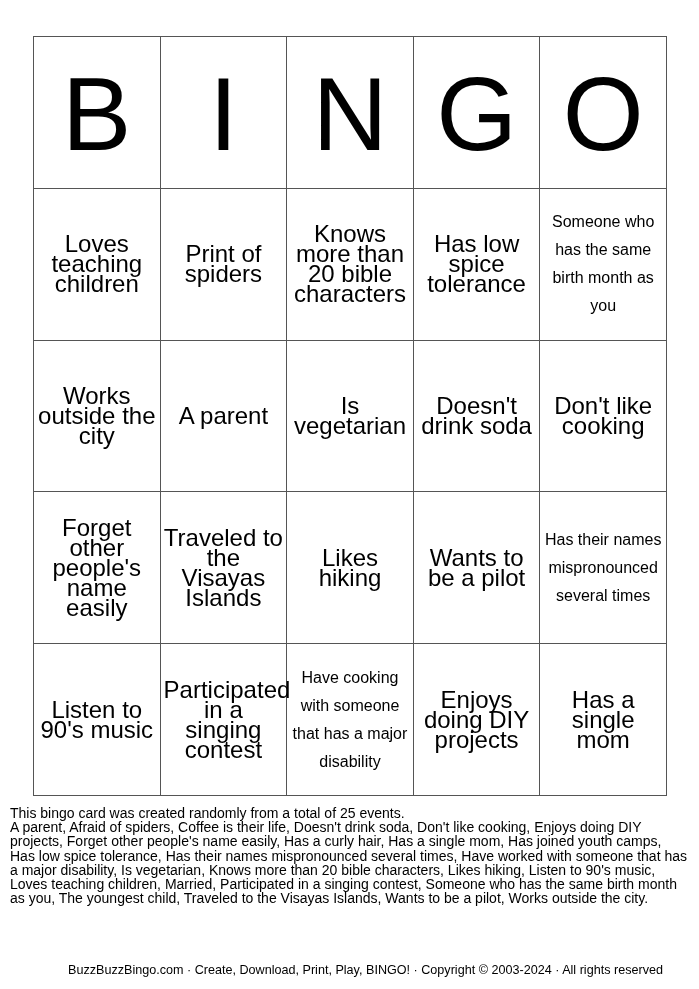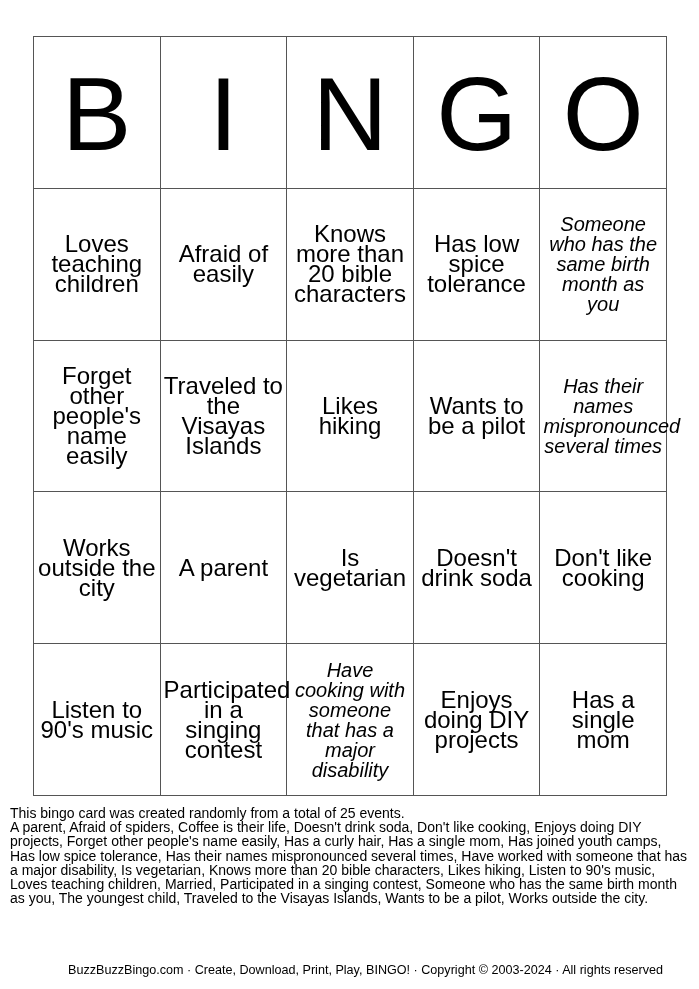--- a/index.html
+++ b/index.html
@@ -1,56 +1,56 @@
 <!DOCTYPE html>
 <html><head>
 <meta charset="utf-8">
 <style>
   html, body { margin: 0; padding: 0; background: #ffffff; }
   body { width: 699px; height: 989px; position: relative; font-family: "Liberation Sans", sans-serif; color: #000; overflow: hidden; }
   .card { position: absolute; left: 33px; top: 36px; width: 633px; height: 760px; border-collapse: collapse; table-layout: fixed; }
   .card td { border: 1px solid #555; text-align: center; vertical-align: middle; padding: 0 3px; width: 126.6px; height: 126.6px; box-sizing: border-box; }
   .card td.head { font-size: 104px; line-height: 1; padding-top: 4px; }
   .card td.cell { font-size: 24px; line-height: 20px; }
-  .card td.cell.small { font-size: 20px; line-height: 20px; font-style: italic; }
+  .card td.cell.small { font-size: 16px; line-height: 28px; }
   .info { position: absolute; left: 10px; top: 806px; width: 680px; font-size: 14px; line-height: 14.2px; }
   .footer { position: absolute; left: 16px; top: 963px; width: 699px; text-align: center; font-size: 12.6px; }
 </style>
 </head>
 <body>
 
 <table class="card">
   <tbody>
       <tr>
     <td class="head">B</td>
     <td class="head">I</td>
     <td class="head">N</td>
     <td class="head">G</td>
     <td class="head">O</td>
   </tr>
   <tr>
     <td class="cell">Loves teaching children</td>
-    <td class="cell">Afraid of easily</td>
+    <td class="cell">Print of spiders</td>
     <td class="cell">Knows more than 20 bible characters</td>
     <td class="cell">Has low spice tolerance</td>
     <td class="cell small">Someone who has the same birth month as you</td>
+  </tr>
+  <tr>
+    <td class="cell">Works outside the city</td>
+    <td class="cell">A parent</td>
+    <td class="cell">Is vegetarian</td>
+    <td class="cell">Doesn't drink soda</td>
+    <td class="cell">Don't like cooking</td>
   </tr>
   <tr>
     <td class="cell">Forget other people's name easily</td>
     <td class="cell">Traveled to the Visayas Islands</td>
     <td class="cell">Likes hiking</td>
     <td class="cell">Wants to be a pilot</td>
     <td class="cell small">Has their names mispronounced several times</td>
-  </tr>
-  <tr>
-    <td class="cell">Works outside the city</td>
-    <td class="cell">A parent</td>
-    <td class="cell">Is vegetarian</td>
-    <td class="cell">Doesn't drink soda</td>
-    <td class="cell">Don't like cooking</td>
   </tr>
   <tr>
     <td class="cell">Listen to 90's music</td>
     <td class="cell">Participated in a singing contest</td>
     <td class="cell small">Have cooking with someone that has a major disability</td>
     <td class="cell">Enjoys doing DIY projects</td>
     <td class="cell">Has a single mom</td>
   </tr>
 </tbody>
   </table>

